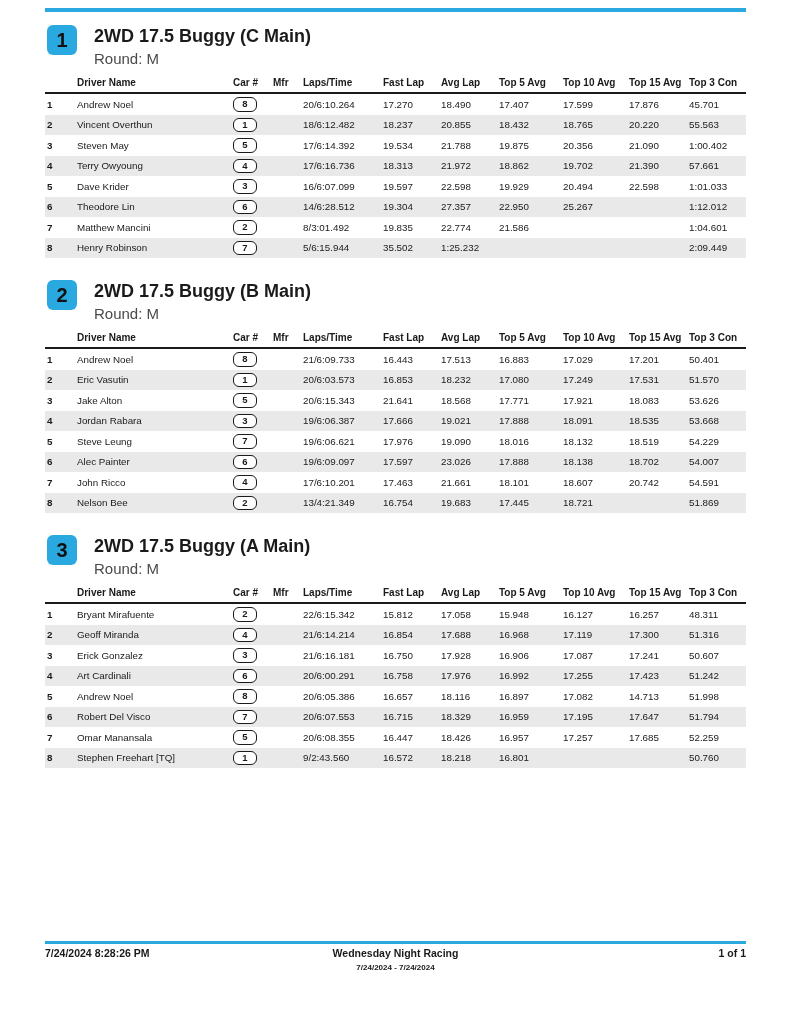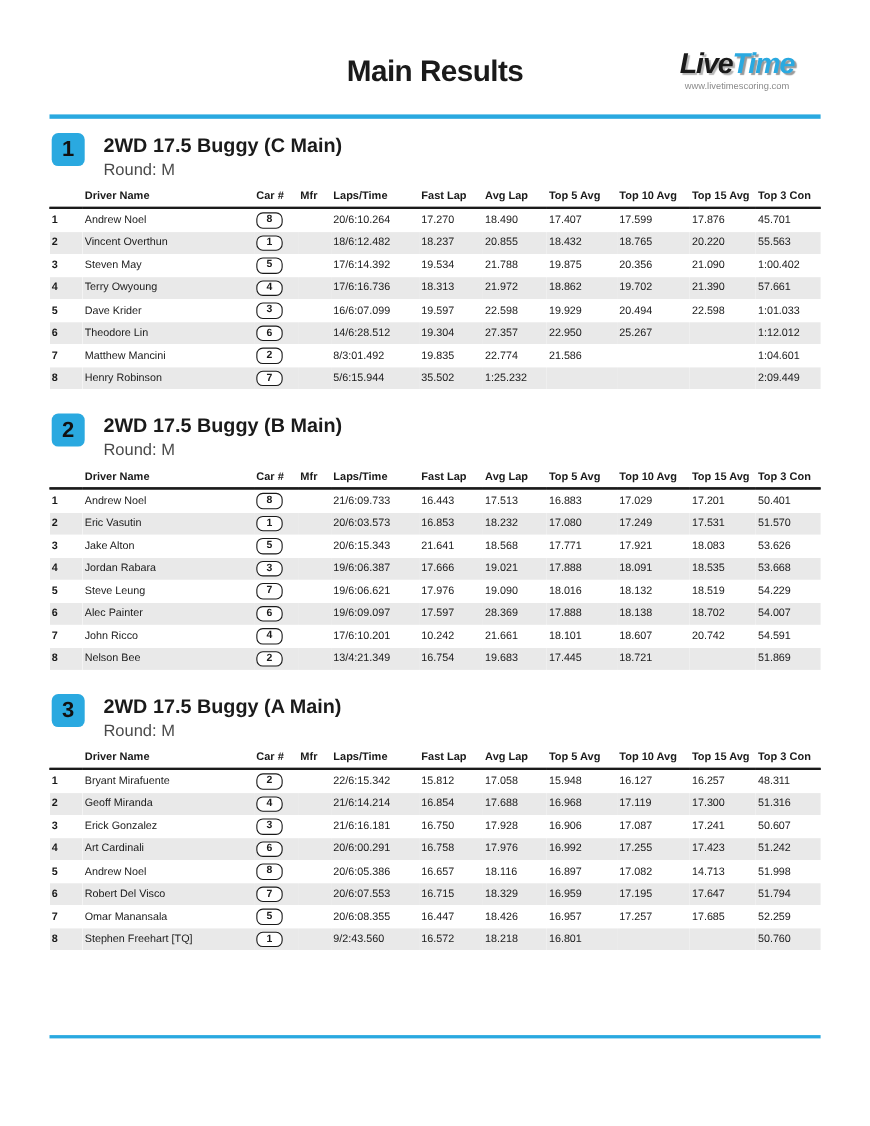--- a/index.html
+++ b/index.html
@@ -87,27 +87,20 @@
   }
   .footer-event { font-size: 10.5px; font-weight: bold; }
   .footer-dates { font-size: 8px; font-weight: bold; margin-top: 4px; }
   .footer-right { font-size: 10.5px; font-weight: bold; }
 </style>
 </head>
 <body>
 
 <div class="content">
 
-  <div class="header">
-    <h1 class="page-title">Main Results</h1>
-    <div class="logo">
-      <div class="logo-text"><span class="logo-live">Live</span><span class="logo-time">Time</span></div>
-      <div class="logo-url">www.livetimescoring.com</div>
-    </div>
-  </div>
 
   <div class="accent-bar" style="background: rgb(42, 169, 224);"></div>
 
   <div id="sections">
   <section class="race-section">
     <div class="section-head">
       <div class="section-number" style="background: rgb(42, 169, 224);">1</div>
       <div class="section-titles">
         <div class="section-title">2WD 17.5 Buggy (C Main)</div>
         <div class="section-round">Round: M</div>
@@ -328,33 +321,33 @@
               <td class="col-top15">18.519</td>
               <td class="col-top3">54.229</td>
             </tr>
             <tr>
               <td class="col-pos">6</td>
               <td class="col-driver">Alec Painter</td>
               <td class="col-car"><span class="car-badge">6</span></td>
               <td class="col-mfr"></td>
               <td class="col-laps">19/6:09.097</td>
               <td class="col-fastlap">17.597</td>
-              <td class="col-avglap">28.369</td>
+              <td class="col-avglap">23.026</td>
               <td class="col-top5">17.888</td>
               <td class="col-top10">18.138</td>
               <td class="col-top15">18.702</td>
               <td class="col-top3">54.007</td>
             </tr>
             <tr>
               <td class="col-pos">7</td>
               <td class="col-driver">John Ricco</td>
               <td class="col-car"><span class="car-badge">4</span></td>
               <td class="col-mfr"></td>
               <td class="col-laps">17/6:10.201</td>
-              <td class="col-fastlap">10.242</td>
+              <td class="col-fastlap">17.463</td>
               <td class="col-avglap">21.661</td>
               <td class="col-top5">18.101</td>
               <td class="col-top10">18.607</td>
               <td class="col-top15">20.742</td>
               <td class="col-top3">54.591</td>
             </tr>
             <tr>
               <td class="col-pos">8</td>
               <td class="col-driver">Nelson Bee</td>
               <td class="col-car"><span class="car-badge">2</span></td>
@@ -502,13 +495,21 @@
             </tr>
           </tbody>
     </table>
   </section>
 </div>
 
 </div>
 
 <div class="footer">
   <div class="footer-line" style="background: rgb(42, 169, 224);"></div>
+  <div class="footer-row">
+    <div class="footer-left">7/24/2024 8:28:26 PM</div>
+    <div class="footer-center">
+      <div class="footer-event">Wednesday Night Racing</div>
+      <div class="footer-dates">7/24/2024 - 7/24/2024</div>
+    </div>
+    <div class="footer-right">1 of 1</div>
+  </div>
 </div>
 
 </body></html>

